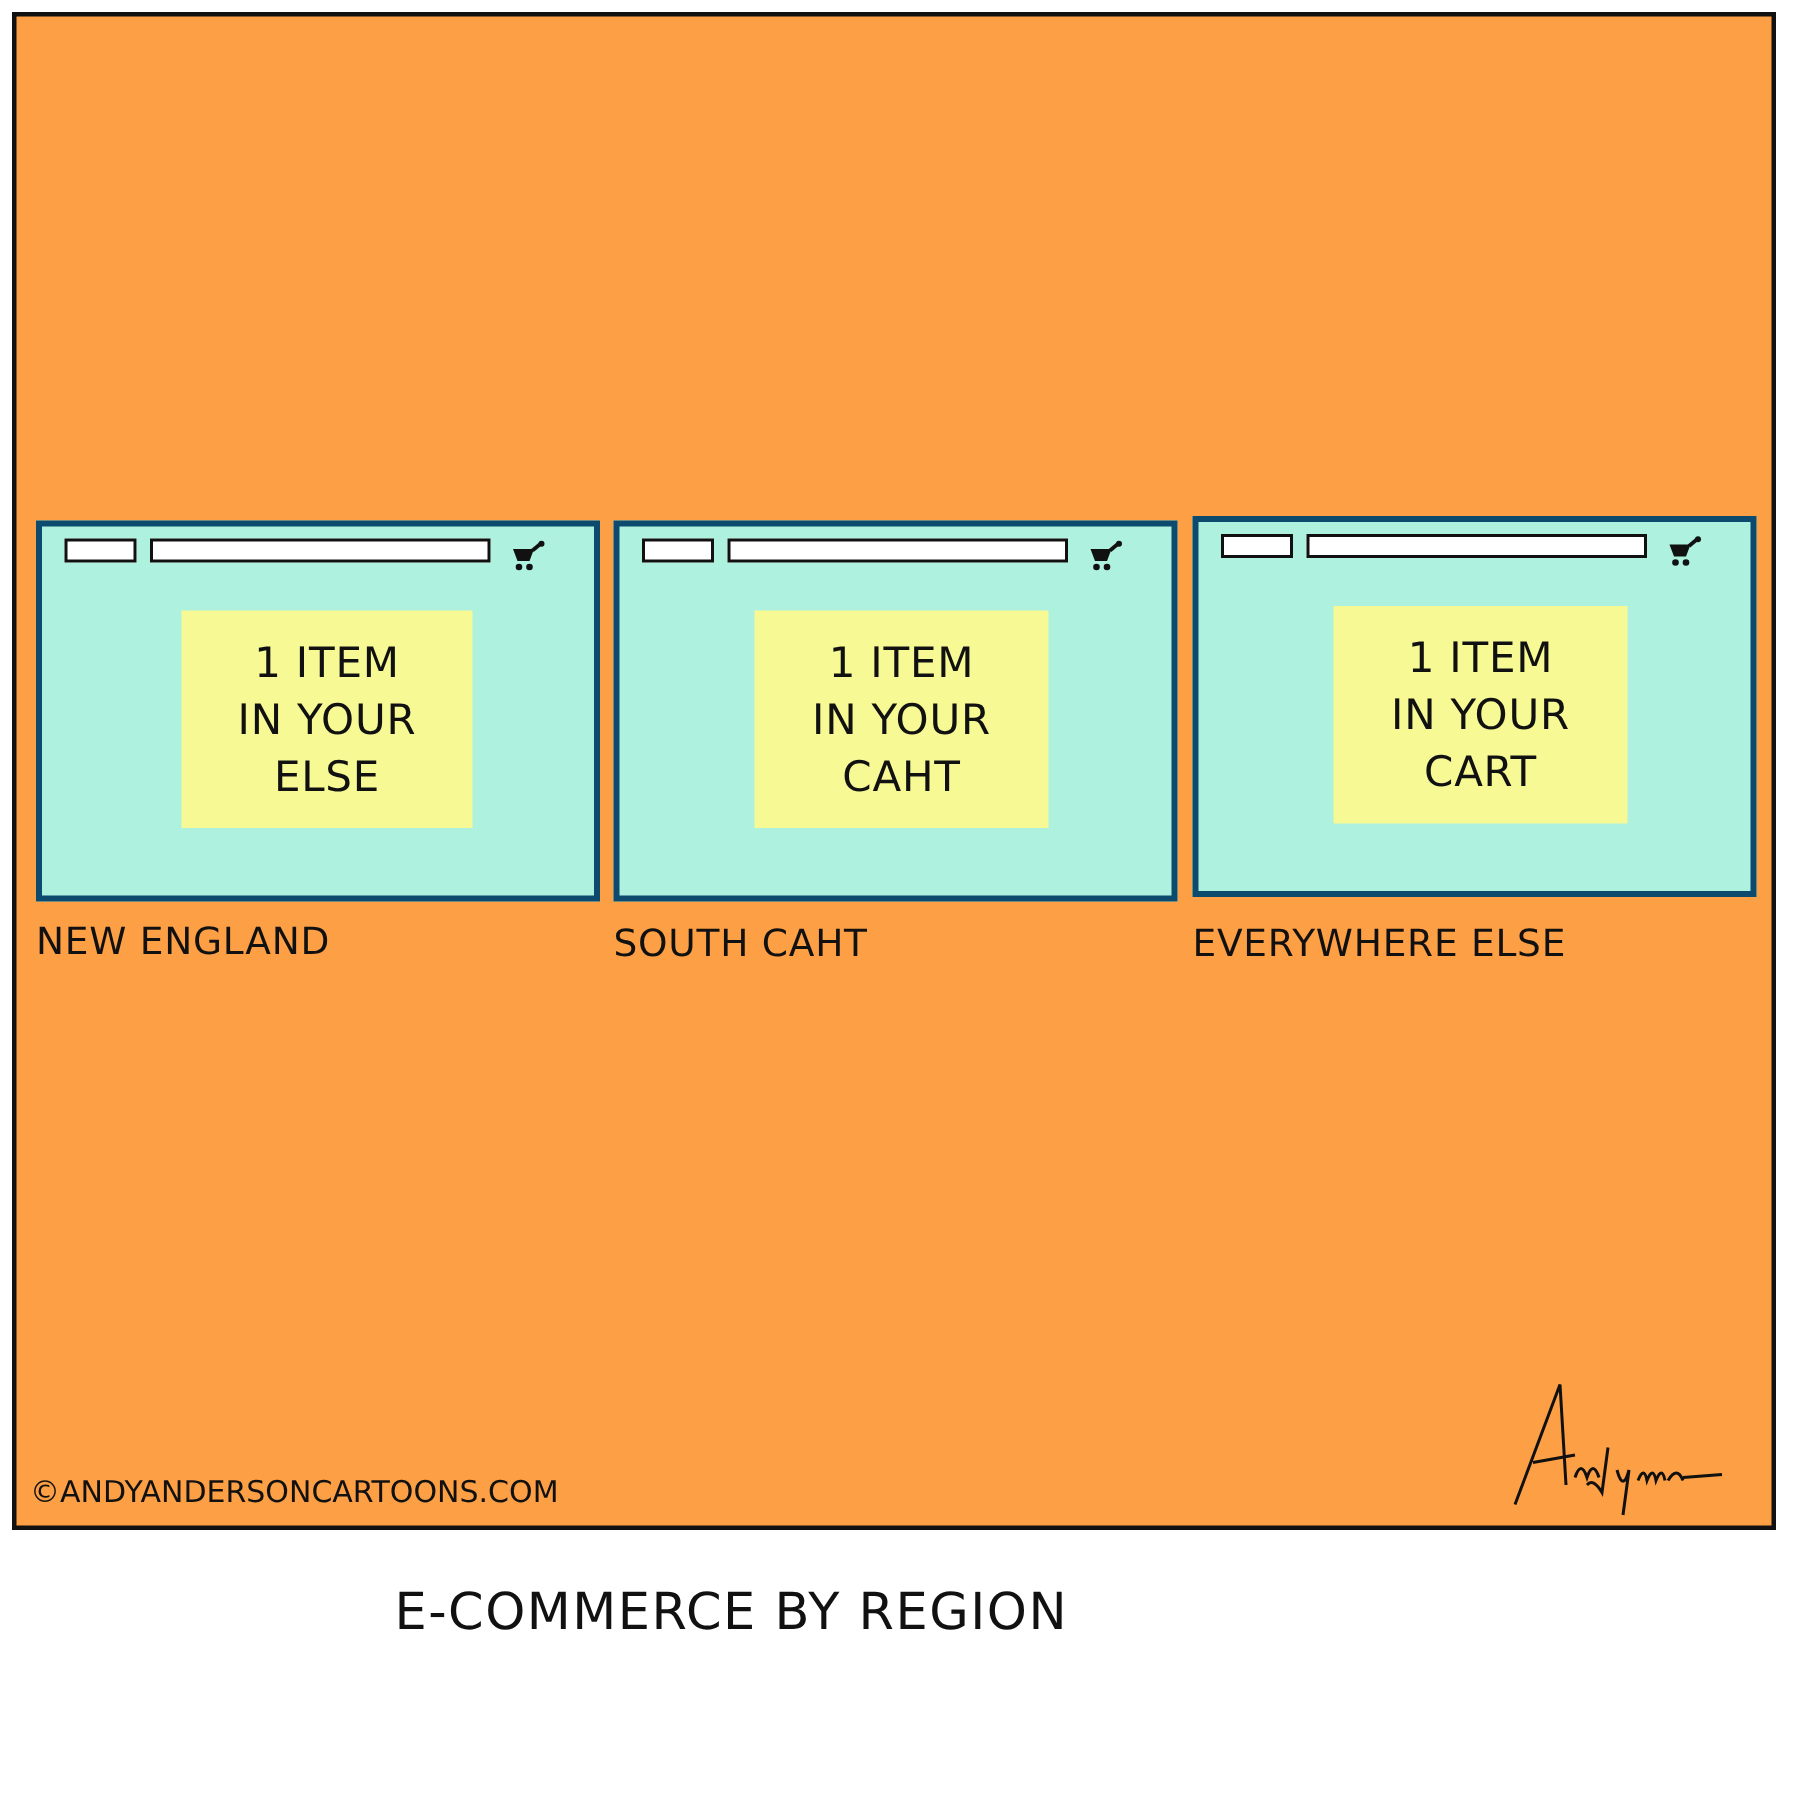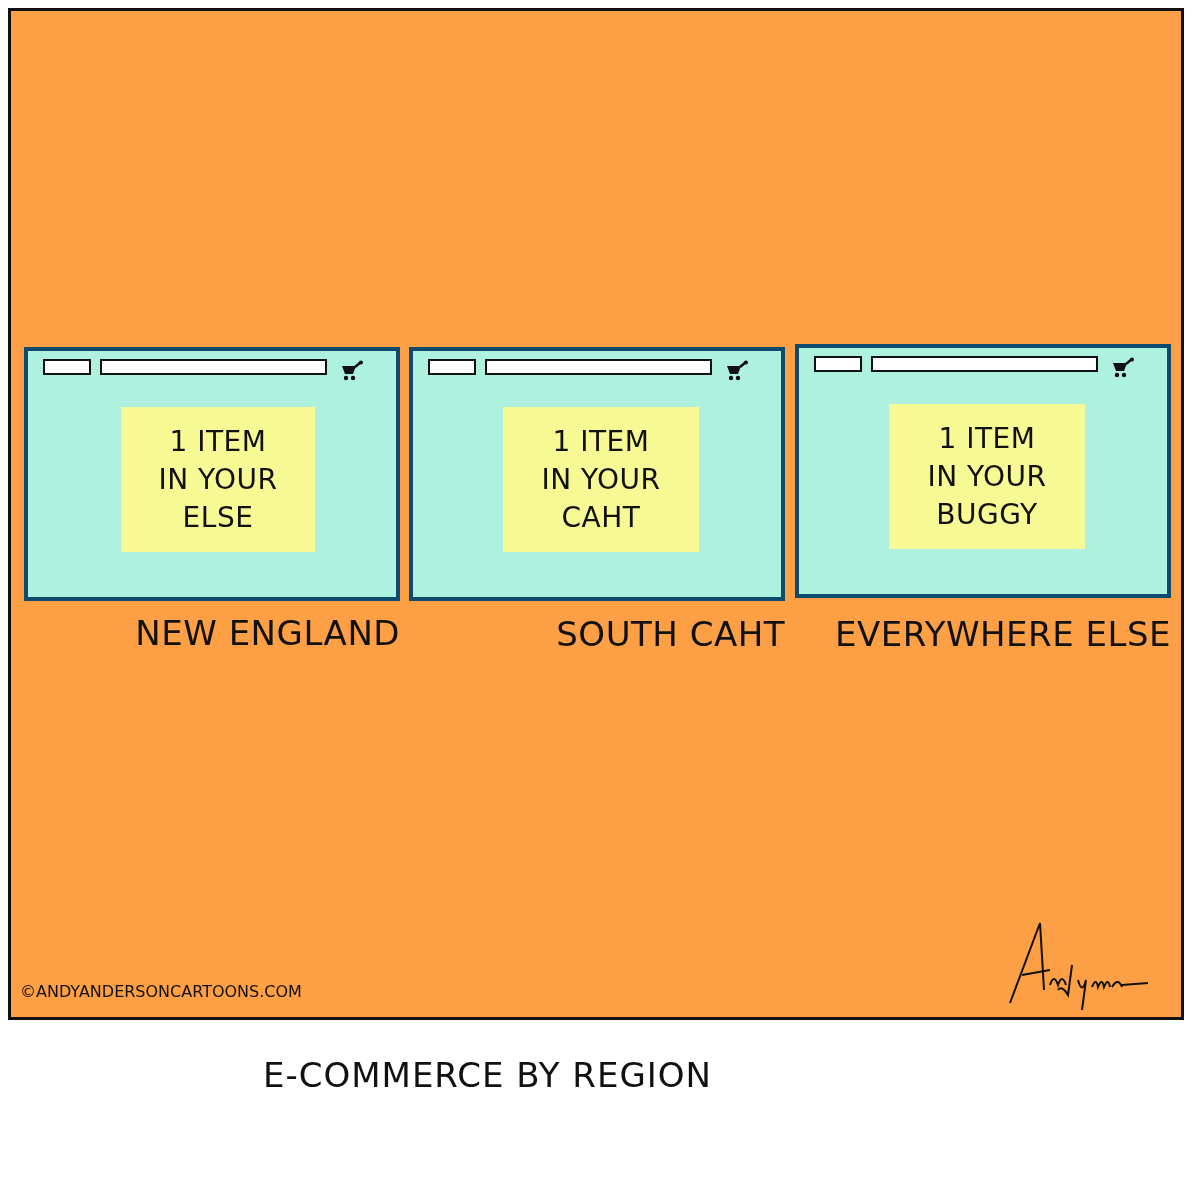--- a/index.html
+++ b/index.html
@@ -3,22 +3,22 @@
 <meta charset="utf-8">
 <style>
   html, body { margin:0; padding:0; }
   body { width:1200px; height:1200px; background:#ffffff; position:relative; overflow:hidden; font-family:"DejaVu Sans", sans-serif; }
   .panel { position:absolute; left:8px; top:8px; width:1176px; height:1012px; background:#fd9f45; border:3px solid #111; box-sizing:border-box; }
   .window { position:absolute; background:#aef1de; border:4px solid #0c4a6e; box-sizing:border-box; }
   .tab-box { position:absolute; top:8px; height:16px; background:#fff; border:2px solid #111; box-sizing:border-box; }
   .cart { position:absolute; top:9px; width:24px; height:24px; }
   .note { position:absolute; background:#f7f995; display:flex; flex-direction:column; align-items:center; justify-content:center; }
   .note span { display:block; font-size:28px; line-height:38px; color:#111; letter-spacing:0.5px; }
-  .region { position:absolute; font-size:34px; color:#111; letter-spacing:0.5px; text-align:right; }
-  .copyright { position:absolute; left:20px; top:982px; font-size:16px; color:#111; }
+  .region { position:absolute; font-size:25px; color:#111; letter-spacing:0.5px; text-align:left; }
+  .copyright { position:absolute; left:20px; top:982px; font-size:20px; color:#111; }
   .signature { position:absolute; left:1000px; top:915px; width:150px; height:100px; }
   .caption { position:absolute; left:0; top:1055px; width:975px; text-align:center; font-size:34px; color:#111; letter-spacing:1px; }
 </style>
 </head>
 <body>
 
 <div class="panel"></div>
 
 <div class="window" style="left:24px; top:347px; width:376px; height:254px;">
   <div class="tab-box" style="left:15px; width:48px;"></div>
@@ -62,21 +62,21 @@
   <svg class="cart" style="left:312px;" viewBox="0 0 24 24">
       <path d="M2 6 L16 6 L13 14 L5 14 Z" fill="#111"></path>
       <path d="M15 7 L21 2" stroke="#111" stroke-width="2.5" fill="none"></path>
       <circle cx="21" cy="2.5" r="2" fill="#111"></circle>
       <circle cx="6" cy="18" r="2.2" fill="#111"></circle>
       <circle cx="13" cy="18" r="2.2" fill="#111"></circle>
     </svg>
   <div class="note" style="left:90px; top:56px; width:196px; height:145px;">
     <span>1 ITEM</span>
     <span>IN YOUR</span>
-    <span>BUGGY</span>
+    <span>CART</span>
   </div>
 </div>
 <div class="region" style="left:795px; top:614px; width:376px;">EVERYWHERE ELSE</div>
 
 <div class="copyright">©ANDYANDERSONCARTOONS.COM</div>
 
 <svg class="signature" viewBox="0 0 150 100">
   <path d="M10 88 L40 8 L44 75 M22 60 L50 55 M50 70 q4 -12 8 0 q4 -12 8 0 M72 50 L68 80 q-6 -10 -10 -5 M78 65 q4 15 8 0 L82 95 M92 72 q4 -10 6 0 q4 -10 6 0 q4 -10 6 0 M112 72 q6 -10 10 0 M122 70 L148 68" stroke="#111" stroke-width="2" fill="none"></path>
 </svg>
 

